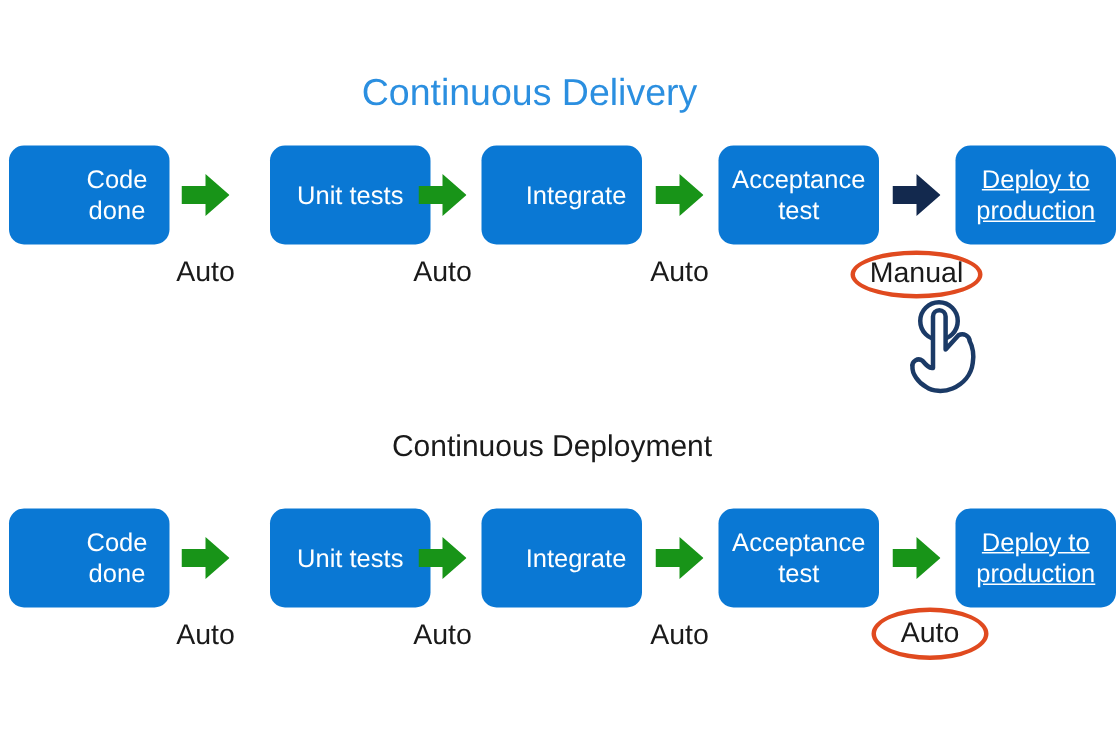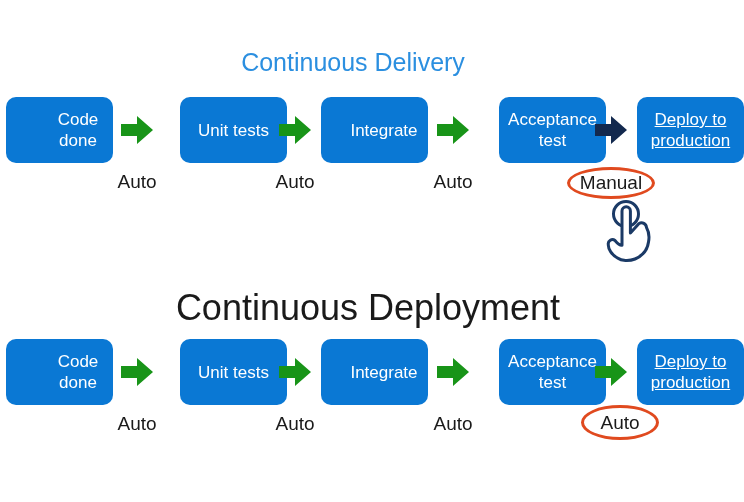--- a/index.html
+++ b/index.html
@@ -2,28 +2,28 @@
 <html><head>
 <meta charset="utf-8">
 <style>
   html,body{margin:0;padding:0;background:#ffffff;}
   .stage{
     position:relative;width:744px;height:502px;background:#ffffff;
     font-family:"Liberation Sans",sans-serif;overflow:hidden;border-radius:15px;
   }
   .title{position:absolute;text-align:center;white-space:nowrap;}
   .title-delivery{left:153px;top:48px;width:400px;font-size:25px;color:#2b8fe0;}
-  .title-deployment{left:168px;top:287px;width:400px;font-size:36px;color:#1a1a1a;}
+  .title-deployment{left:168px;top:287px;width:400px;font-size:20px;color:#1a1a1a;}
   .box{
     position:absolute;width:107px;height:66px;background:#0a78d4;border-radius:10px;
     color:#ffffff;font-size:17px;line-height:21px;display:flex;align-items:center;
     justify-content:center;text-align:center;padding:2px;box-sizing:border-box;
   }
   .r1{top:97px;} .r2{top:339px;}
-  .b1{left:6px;padding-left:39px;} .b2{left:180px;} .b3{left:321px;padding-left:21px;} .b4{left:479px;margin-left:20px;} .b5{left:637px;text-decoration:underline;}
+  .b1{left:6px;padding-left:39px;} .b2{left:180px;} .b3{left:321px;padding-left:21px;} .b4{left:479px;} .b5{left:637px;text-decoration:underline;}
   .arrow{position:absolute;width:32px;height:30px;}
   .a-r1{top:115px;} .a-r2{top:357px;}
   .a1{left:121px;} .a2{left:279px;} .a3{left:437px;} .a4{left:595px;}
   .arrow.green polygon{fill:#189418;}
   .arrow.navy polygon{fill:#13294e;}
   .lbl{
     position:absolute;width:90px;text-align:center;font-size:19px;color:#1a1a1a;
     white-space:nowrap;
   }
   .l-r1{top:171px;} .l-r2{top:413px;}

